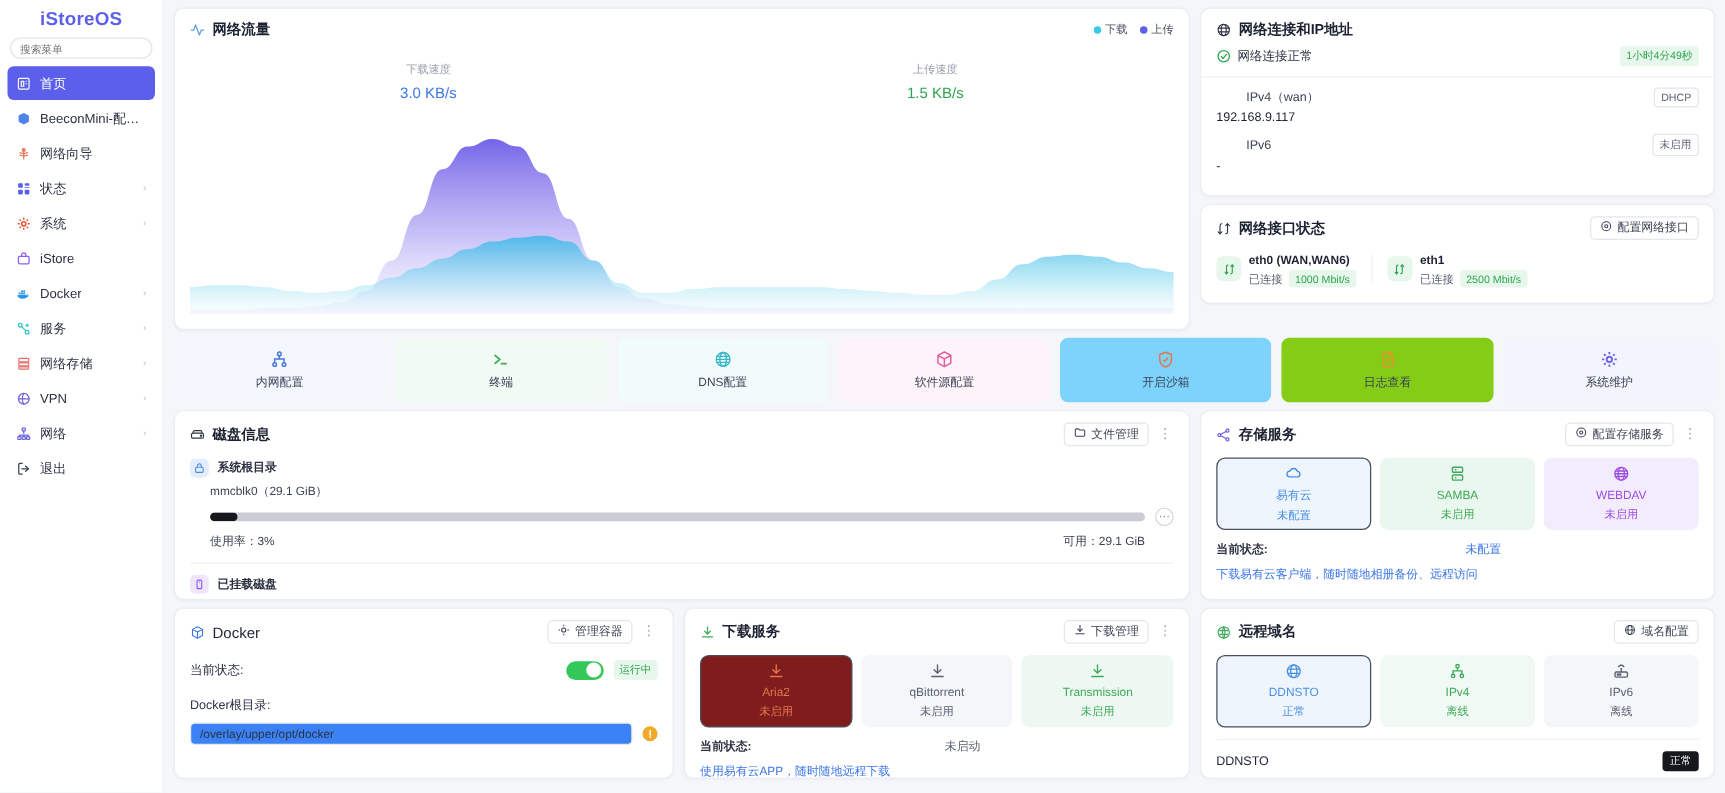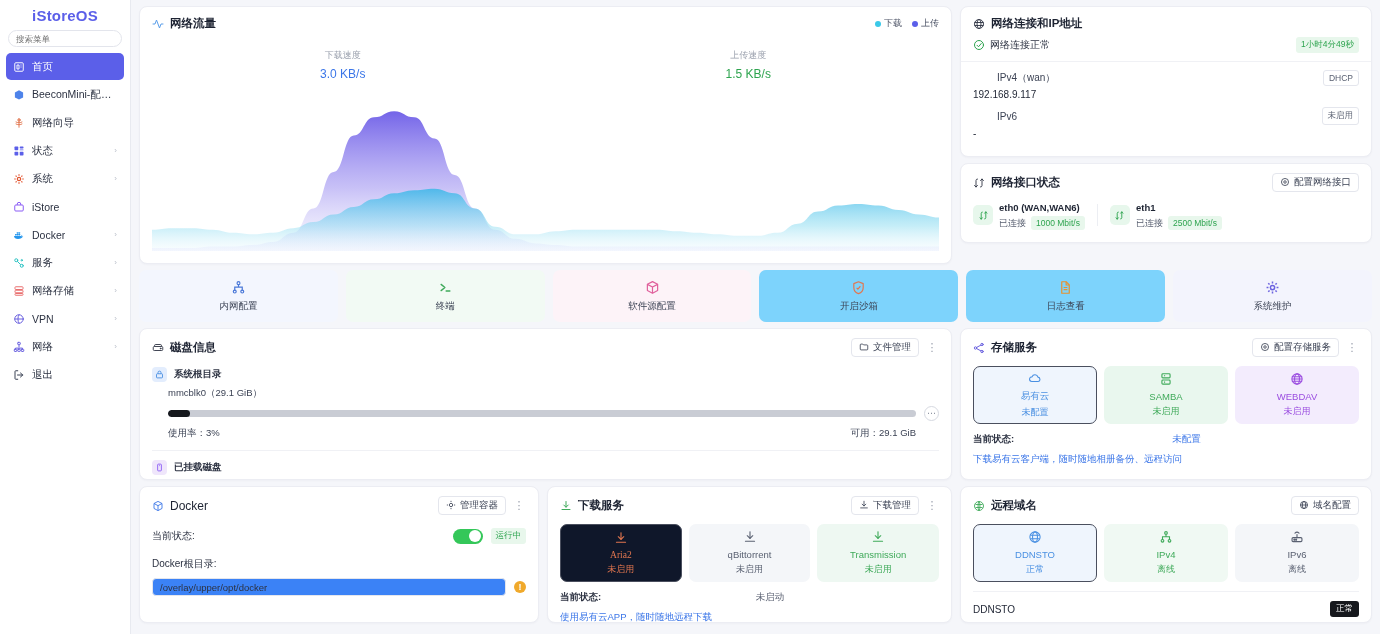--- a/index.html
+++ b/index.html
@@ -511,39 +511,50 @@
         </div>
         <div class="sc" style="background: rgb(242, 250, 244);">
           <span>
             <svg viewBox="0 0 24 24" fill="none" stroke="#3faa5a" stroke-width="2.2" stroke-linecap="round" stroke-linejoin="round">
               <polyline points="5 7 11 12 5 17"></polyline>
               <path d="M13 17.5h6"></path>
             </svg>
           </span>
           <span class="sc-l">终端</span>
         </div>
+        <div class="sc" style="background: rgb(241, 251, 251);">
+          <span>
+            <svg viewBox="0 0 24 24" fill="none" stroke="#35b8c9" stroke-width="1.8">
+              <circle cx="12" cy="12" r="8.8"></circle>
+              <path d="M3.2 12h17.6"></path>
+              <path d="M3.2 8.2h17.6M3.2 15.8h17.6"></path>
+              <ellipse cx="12" cy="12" rx="4.2" ry="8.8"></ellipse>
+            </svg>
+          </span>
+          <span class="sc-l">DNS配置</span>
+        </div>
         <div class="sc" style="background: rgb(253, 243, 248);">
           <span>
             <svg viewBox="0 0 24 24" fill="none" stroke="#e0609c" stroke-width="1.9" stroke-linejoin="round">
               <path d="M12 2.6l8.2 4.3v10L12 21.2 3.8 16.9v-10z"></path>
               <path d="M3.8 7L12 11.3 20.2 7M12 11.3v9.9"></path>
             </svg>
           </span>
           <span class="sc-l">软件源配置</span>
         </div>
         <div class="sc" style="background: #7dd3fc;">
           <span>
             <svg viewBox="0 0 24 24" fill="none" stroke="#e2764f" stroke-width="1.9" stroke-linejoin="round">
               <path d="M12 2.8l7.5 3v6c0 5-3.2 8.6-7.5 10-4.3-1.4-7.5-5-7.5-10v-6z"></path>
               <path d="M9 12.5l2 2 4-4.5"></path>
             </svg>
           </span>
           <span class="sc-l">开启沙箱</span>
         </div>
-        <div class="sc" style="background: #7dd3fc;">
+        <div class="sc" style="background: #84cc16;">
           <span>
             <svg viewBox="0 0 24 24" fill="none" stroke="#e8922e" stroke-width="1.9" stroke-linejoin="round">
               <path d="M6 2.8h7l5 5v13.4H6z"></path>
               <path d="M13 2.8V8h5"></path>
               <path d="M9 12h6M9 15.5h6"></path>
             </svg>
           </span>
           <span class="sc-l">日志查看</span>
         </div>
         <div class="sc" style="background: rgb(243, 244, 253);">
@@ -734,21 +745,21 @@
                   <path d="M12 3v11"></path>
                   <polyline points="7.5 10 12 14.5 16.5 10"></polyline>
                   <path d="M4 19h16"></path>
                 </svg>
             </span>
             <span>下载管理</span>
           </button>
           <span class="kebab">⋮</span>
         </div>
         <div class="tiles" id="dlTiles">
-            <div class="tile sel" style="background: #0f172a; font-family: Liberation Serif, serif;">
+            <div class="tile sel" style="background: #7f1d1d;">
               <span>
                 <svg viewBox="0 0 24 24" fill="none" stroke="#e2764f" stroke-width="1.9" stroke-linecap="round" stroke-linejoin="round">
                   <path d="M12 3.2v11"></path>
                   <polyline points="7.3 9.8 12 14.5 16.7 9.8"></polyline>
                   <path d="M4.2 19.2h15.6"></path>
                 </svg>
               </span>
               <span class="tile-n" style="color:#e2764f">Aria2</span>
               <span class="tile-s" style="color:#e2764f">未启用</span>
             </div>

